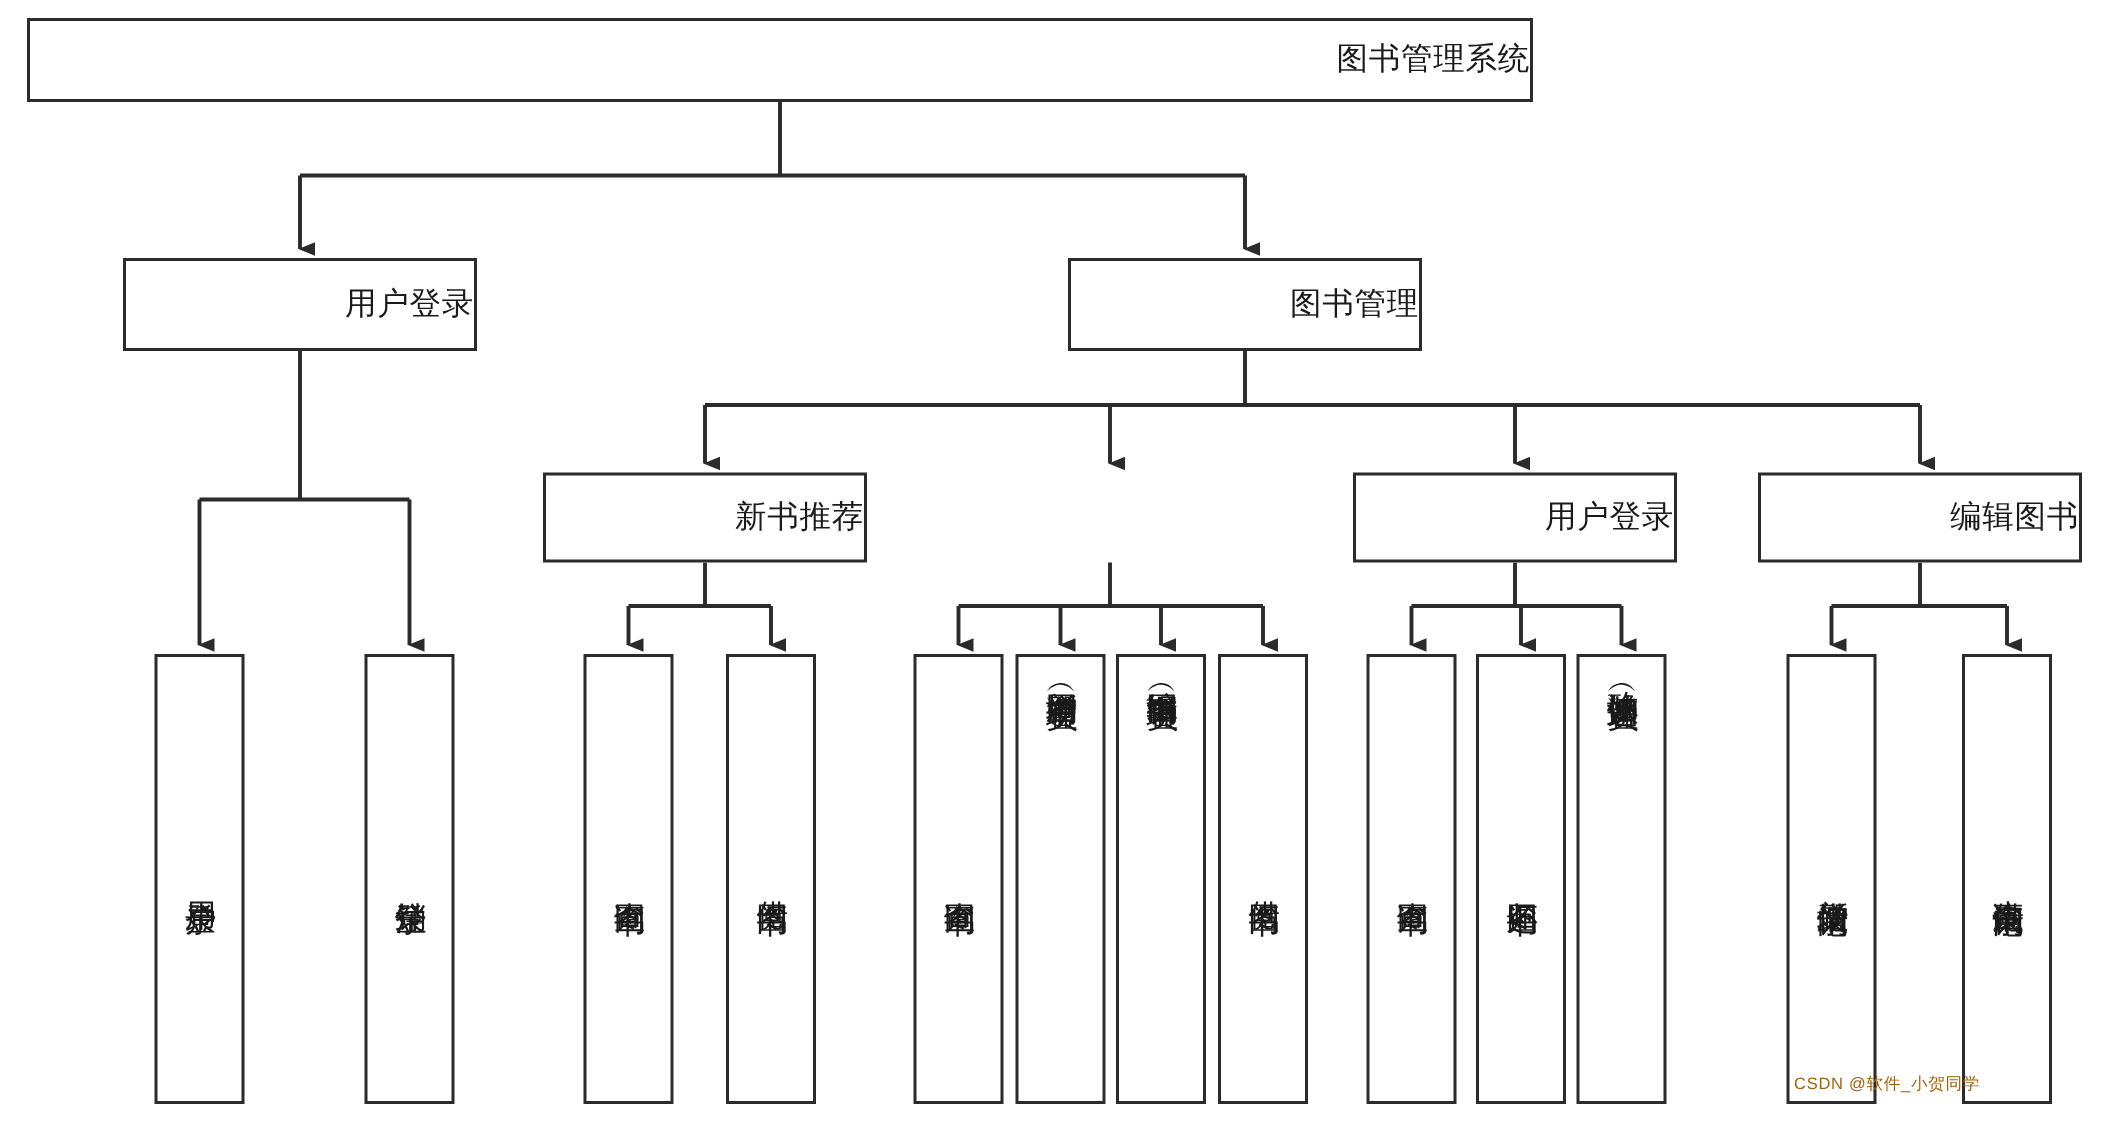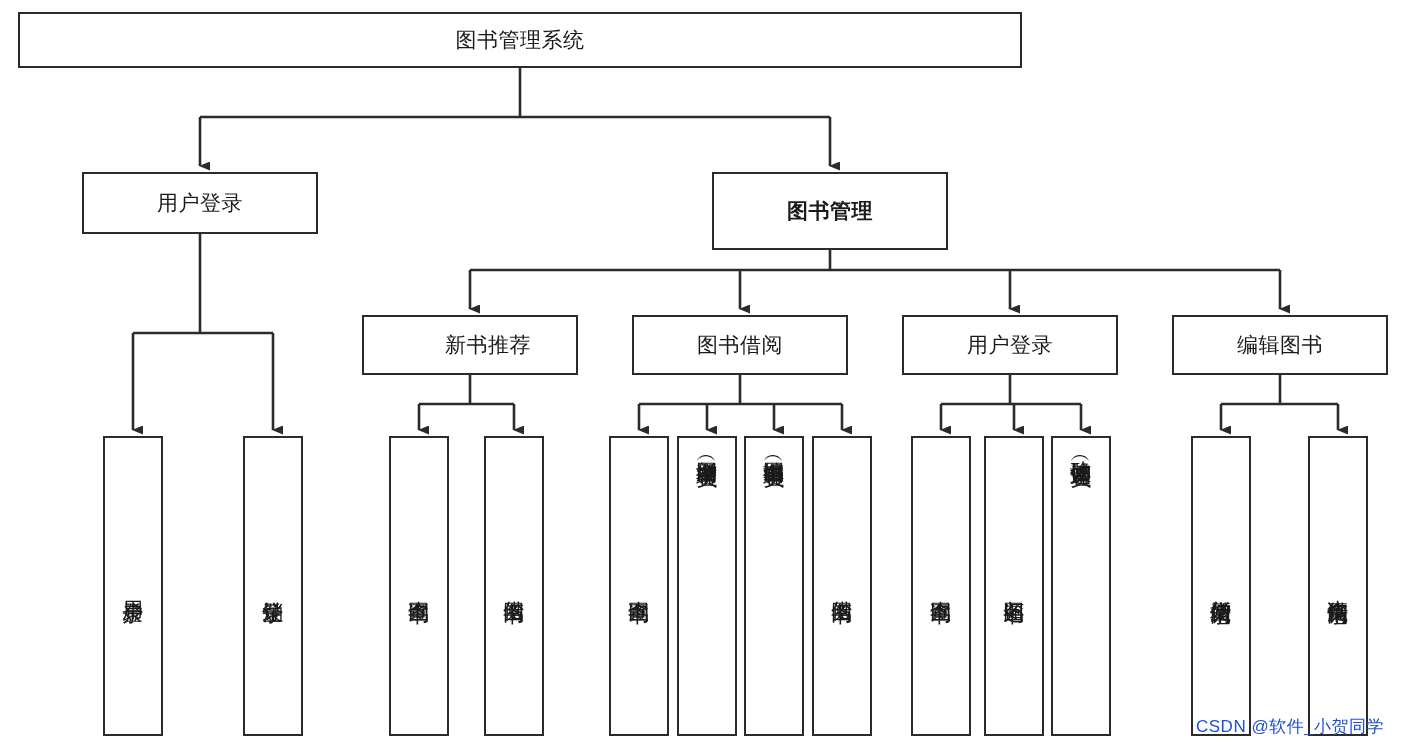--- a/index.html
+++ b/index.html
@@ -25,21 +25,21 @@
     width: 1405px;
     height: 747px;
   }
   .node-box {
     position: absolute;
     box-sizing: border-box;
     background: #ffffff;
     border: 2px solid #2b2b2b;
     display: flex;
     align-items: center;
-    justify-content: center;
+    justify-content: flex-end;
   }
   .node-box.horizontal {
     border-width: 2px;
   }
   .node-label-h {
     font-size: 21px;
     color: #1a1a1a;
     letter-spacing: 0.5px;
     white-space: nowrap;
     line-height: 1.1;
@@ -57,22 +57,22 @@
     line-height: 1.22;
     letter-spacing: 1px;
     white-space: nowrap;
   }
   .node-box.vertical.centered {
     align-items: center;
     padding-top: 0;
   }
   .watermark {
     position: absolute;
-    font-size: 17px;
-    color: #1d4ed8;
+    font-size: 11px;
+    color: #a16207;
     white-space: nowrap;
     letter-spacing: 0.5px;
   }
 </style>
 </head>
 <body>
 
 <div id="diagram-root">
 
   <svg class="diagram-canvas" viewBox="0 0 1405 747">
@@ -140,30 +140,27 @@
     </g>
   </svg>
 
   <div class="node-box horizontal" style="left: 18px; top: 12px; width: 1004px; height: 56px;">
     <span class="node-label-h">图书管理系统</span>
   </div>
 
   <div class="node-box horizontal" style="left: 82px; top: 172px; width: 236px; height: 62px;">
     <span class="node-label-h">用户登录</span>
   </div>
-  <div class="node-box horizontal" style="left: 712px; top: 172px; width: 236px; height: 78px; font-weight: bold;">
+  <div class="node-box horizontal" style="left: 712px; top: 172px; width: 236px; height: 62px;">
     <span class="node-label-h">图书管理</span>
   </div>
 
   <div class="node-box horizontal" style="left: 362px; top: 315px; width: 216px; height: 60px; padding-left: 36px;">
     <span class="node-label-h">新书推荐</span>
   </div>
-  <div class="node-box horizontal" style="left: 632px; top: 315px; width: 216px; height: 60px;">
-    <span class="node-label-h">图书借阅</span>
-  </div>
   <div class="node-box horizontal" style="left: 902px; top: 315px; width: 216px; height: 60px;">
     <span class="node-label-h">用户登录</span>
   </div>
   <div class="node-box horizontal" style="left: 1172px; top: 315px; width: 216px; height: 60px;">
     <span class="node-label-h">编辑图书</span>
   </div>
 
   <div class="node-box vertical centered" style="left: 103px; top: 436px; width: 60px; height: 300px;">
     <span class="node-label-v">用户登录</span>
   </div>

